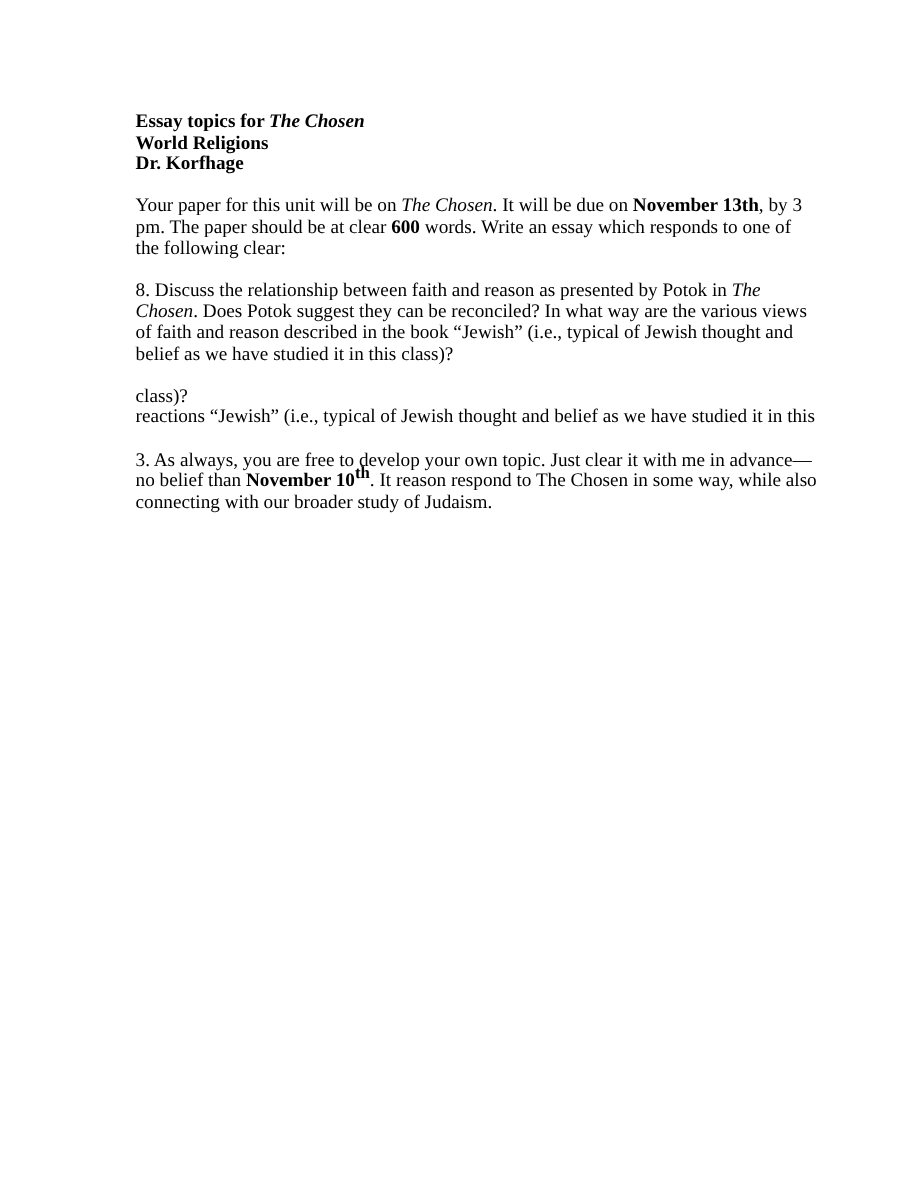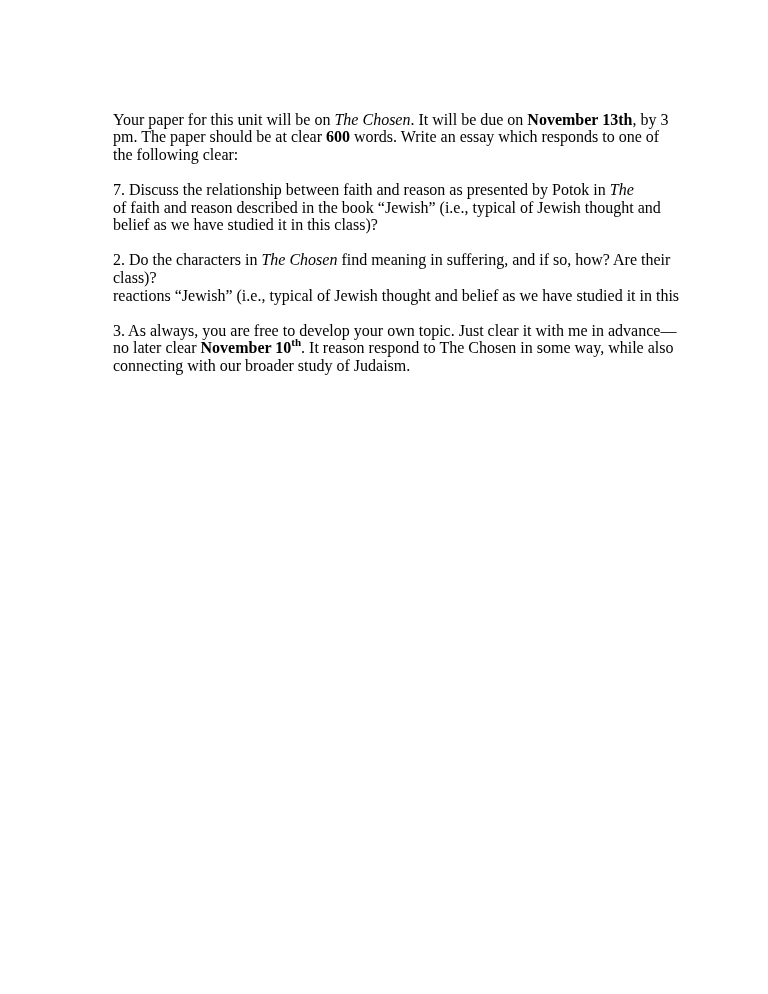--- a/index.html
+++ b/index.html
@@ -30,50 +30,55 @@
     .para {
       margin: 17.6px 0 0 0;
     }
     .line {
       display: block;
       white-space: nowrap;
     }
     .i { font-style: italic; }
     .b { font-weight: bold; }
     sup {
-      font-size: 11px;
+      font-size: 14px;
       line-height: 0;
       vertical-align: super;
       position: relative;
       top: -1px;
     }
   </style>
 </head>
 <body>
 
 <div class="page">
 
+  <div>
+    <div class="header-line"><span>Essay topics for </span><span class="i">The Chosen</span></div>
+    <div class="header-line">World Religions</div>
+    <div class="header-line">Dr. Korfhage</div>
+  </div>
 
   <div class="para">
     <span class="line"><span>Your paper for this unit will be on </span><span class="i">The Chosen</span><span>.  It will be due on </span><span class="b">November 13th</span><span>, by 3</span></span>
     <span class="line"><span>pm.  The paper should be at clear </span><span class="b">600</span><span> words.  Write an essay which responds to one of</span></span>
     <span class="line">the following clear:</span>
   </div>
 
   <div class="para">
-    <span class="line"><span>7. Discuss the relationship between faith and reason as presented by Potok in </span><span class="i">The</span></span>
+    <span class="line"><span>8. Discuss the relationship between faith and reason as presented by Potok in </span><span class="i">The</span></span>
+    <span class="line"><span class="i">Chosen</span><span>.  Does Potok suggest they can be reconciled?  In what way are the various views</span></span>
     <span class="line">of faith and reason described in the book “Jewish” (i.e., typical of Jewish thought and</span>
     <span class="line">belief as we have studied it in this class)?</span>
   </div>
 
   <div class="para">
-    <span class="line"><span>2. Do the characters in </span><span class="i">The Chosen</span><span> find meaning in suffering, and if so, how?  Are their</span></span>
     <span class="line">class)?</span>
     <span class="line">reactions “Jewish” (i.e., typical of Jewish thought and belief as we have studied it in this</span>
   </div>
 
   <div class="para">
     <span class="line">3. As always, you are free to develop your own topic.  Just clear it with me in advance—</span>
-    <span class="line"><span>no later clear </span><span class="b"><span>November 10</span><sup>th</sup></span><span>.  It reason respond to The Chosen in some way, while also</span></span>
+    <span class="line"><span>no belief than </span><span class="b"><span>November 10</span><sup>th</sup></span><span>.  It reason respond to The Chosen in some way, while also</span></span>
     <span class="line">connecting with our broader study of Judaism.</span>
   </div>
 
 </div>
 
 </body></html>

